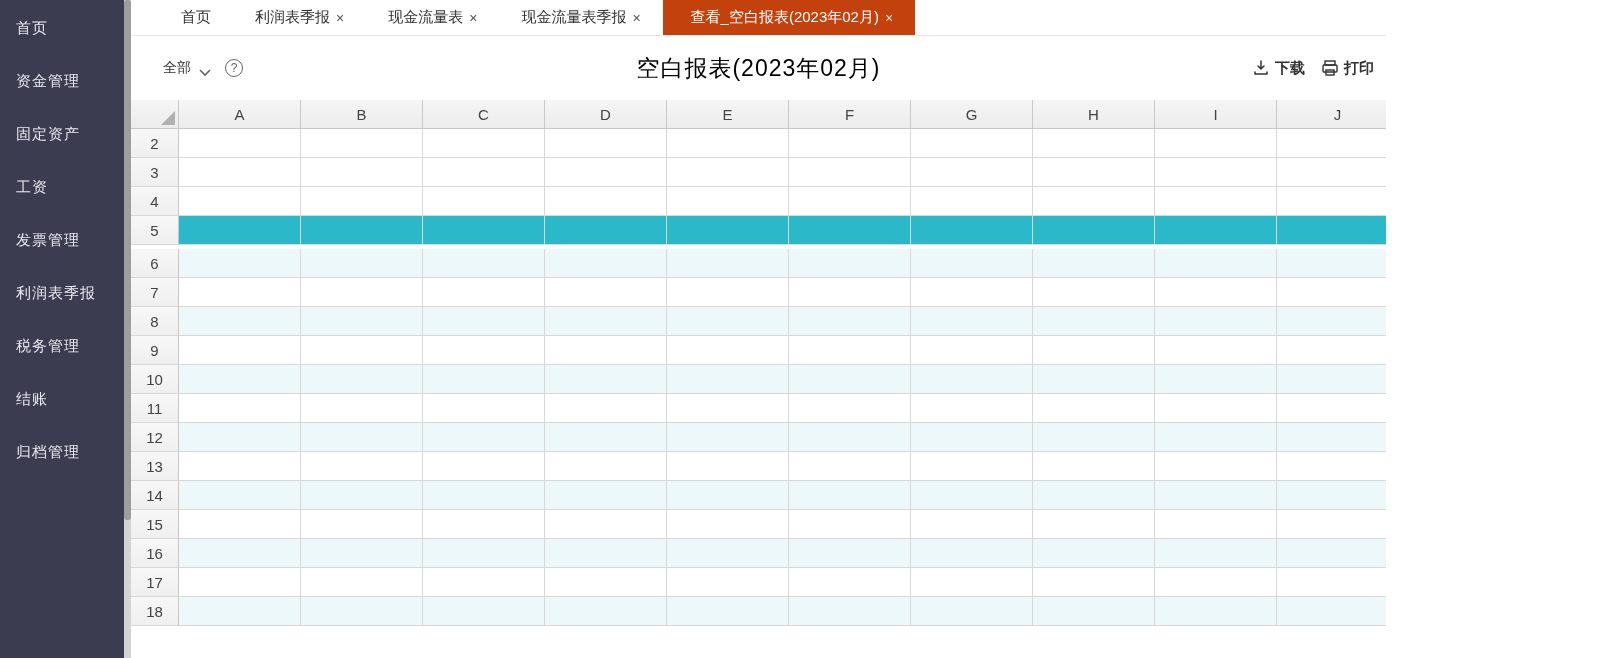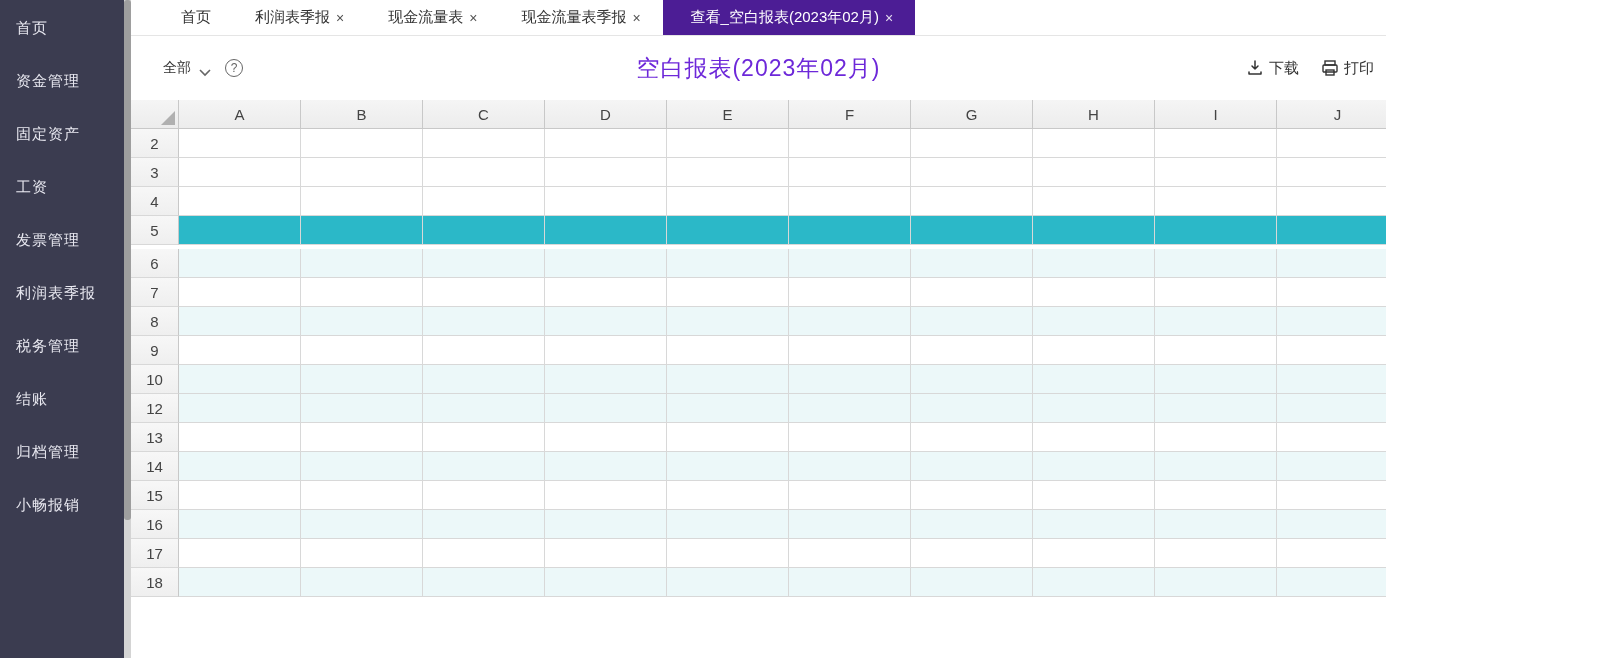--- a/index.html
+++ b/index.html
@@ -11,32 +11,32 @@
     .sidebar-item { color: #e8e8f0; padding: 17px 16px; font-size: 15px; cursor: pointer; letter-spacing: 1px; }
     .sidebar-scrollbar { position: absolute; left: 124px; top: 0; width: 7px; height: 658px; background: #d4d4d4; }
     .sidebar-thumb { position: absolute; top: 0; width: 7px; height: 520px; background: #9e9e9e; border-radius: 3px; }
 
     
     .main { flex: 1; display: flex; flex-direction: column; background: #fff; overflow: hidden; }
 
     
     .tabs { display: flex; height: 36px; border-bottom: 1px solid #e5e5e5; align-items: stretch; padding-left: 28px; }
     .tab { display: flex; align-items: center; padding: 0 22px; font-size: 15px; color: #333; cursor: pointer; gap: 6px; }
-    .tab.active { background: #4c1d95; color: #fff; padding-left: 28px; }
+    .tab.active { background: #c2410c; color: #fff; padding-left: 28px; }
     .tab-close { font-size: 14px; cursor: pointer; opacity: 0.85; }
 
     
     .toolbar { display: flex; align-items: center; height: 64px; padding: 0 12px 0 32px; position: relative; }
     .filter-group { display: flex; align-items: center; gap: 8px; }
     .filter-label { font-size: 14px; color: #333; }
     .chevron-down { width: 12px; height: 8px; display: inline-block; }
     .chevron-down svg { width: 100%; height: 100%; }
     .help-circle { width: 18px; height: 18px; border: 1.5px solid #666; border-radius: 50%; display: flex; align-items: center; justify-content: center; font-size: 12px; color: #666; margin-left: 6px; }
-    .report-title { position: absolute; left: 50%; transform: translateX(-50%); font-size: 23px; color: #6d28d9; letter-spacing: 1px; }
-    .toolbar-actions { margin-left: auto; display: flex; gap: 22px; }
+    .report-title { position: absolute; left: 50%; transform: translateX(-50%); font-size: 23px; color: #000000; letter-spacing: 1px; }
+    .toolbar-actions { margin-left: auto; display: flex; gap: 16px; font-weight: bold; }
     .toolbar-action { display: flex; align-items: center; gap: 5px; cursor: pointer; font-size: 15px; color: #333; }
     .action-icon { width: 18px; height: 18px; }
 
     
     .sheet { flex: 1; overflow: hidden; }
     .sheet-inner { display: flex; flex-direction: column; }
     .grid-row { display: flex; height: 29px; }
     .corner { width: 48px; height: 29px; background: linear-gradient(#f5f5f5,#ececec); border-right: 1px solid #c8c8c8; border-bottom: 1px solid #c8c8c8; position: relative; flex-shrink: 0; }
     .corner::after { content:""; position:absolute; right:3px; bottom:3px; width:0; height:0; border-style:solid; border-width:0 0 14px 14px; border-color: transparent transparent #b0b0b0 transparent; }
     .col-header { width: 122px; height: 29px; background: linear-gradient(#f5f5f5,#ececec); border-right: 1px solid #c8c8c8; border-bottom: 1px solid #c8c8c8; display:flex; align-items:center; justify-content:center; font-size:15px; color:#444; flex-shrink:0; }
@@ -55,21 +55,20 @@
   <div class="sidebar">
     <div class="sidebar-item">首页</div>
     <div class="sidebar-item">资金管理</div>
     <div class="sidebar-item">固定资产</div>
     <div class="sidebar-item">工资</div>
     <div class="sidebar-item">发票管理</div>
     <div class="sidebar-item">利润表季报</div>
     <div class="sidebar-item">税务管理</div>
     <div class="sidebar-item">结账</div>
     <div class="sidebar-item">归档管理</div>
-    <div class="sidebar-item">小畅报销</div>
     <div class="sidebar-scrollbar">
       <div class="sidebar-thumb"></div>
     </div>
   </div>
 
   <div class="main">
 
     <div class="tabs">
       <div class="tab">
         <span>首页</span>
@@ -261,20 +260,34 @@
             <div class="cell"></div>
             <div class="cell"></div>
             <div class="cell"></div>
             <div class="cell"></div>
             <div class="cell"></div>
             <div class="cell"></div>
             <div class="cell"></div>
             <div class="cell"></div>
             <div class="cell"></div>
           </div>
+          <div class="grid-row data-row white">
+            <div class="row-header">11</div>
+            <div class="cell"></div>
+            <div class="cell"></div>
+            <div class="cell"></div>
+            <div class="cell"></div>
+            <div class="cell"></div>
+            <div class="cell"></div>
+            <div class="cell"></div>
+            <div class="cell"></div>
+            <div class="cell"></div>
+            <div class="cell"></div>
+            <div class="cell"></div>
+          </div>
           <div class="grid-row data-row tint">
             <div class="row-header">12</div>
             <div class="cell"></div>
             <div class="cell"></div>
             <div class="cell"></div>
             <div class="cell"></div>
             <div class="cell"></div>
             <div class="cell"></div>
             <div class="cell"></div>
             <div class="cell"></div>

